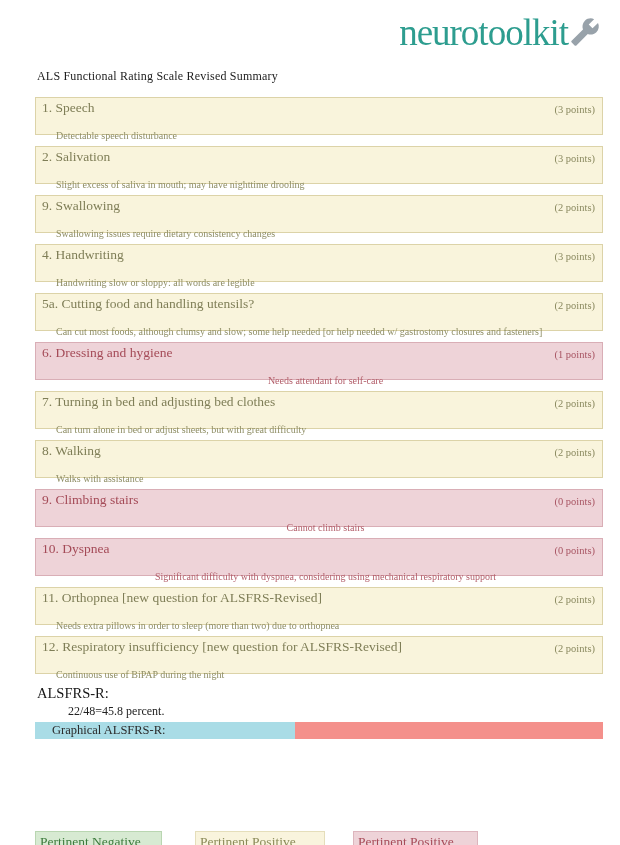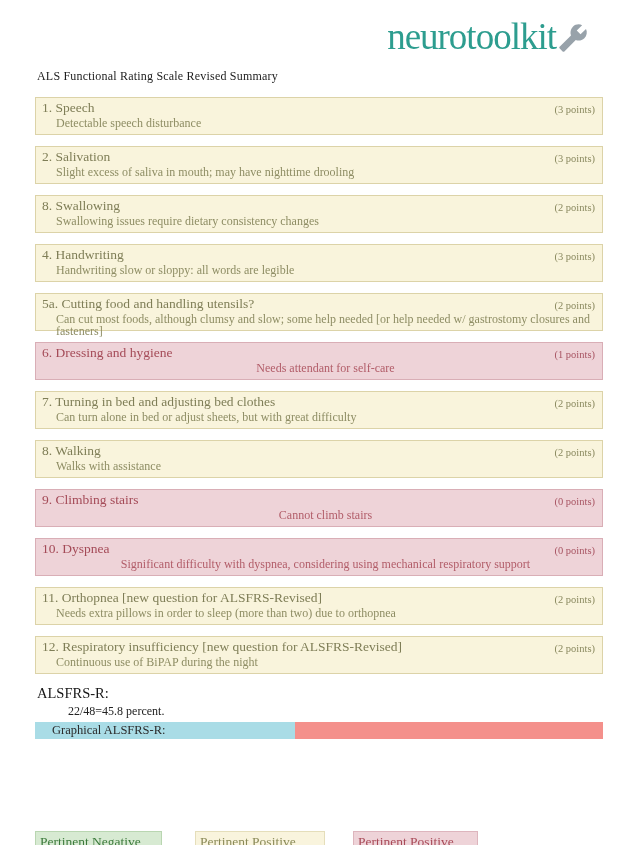--- a/index.html
+++ b/index.html
@@ -1,36 +1,36 @@
 <!DOCTYPE html>
 <html><head>
 <meta charset="utf-8">
 <style>
   html,body{margin:0;padding:0;background:#ffffff;}
   .page{
     position:relative;width:620px;height:845px;overflow:hidden;
     font-family:"Liberation Serif","DejaVu Serif",serif;background:#fff;
   }
   
-  .logo{display:flex;justify-content:flex-end;align-items:flex-end;padding:9px 32px 0 0;height:48px;}
+  .logo{display:flex;justify-content:flex-end;align-items:center;padding:9px 20px 0 0;height:48px;}
   .logo-text{font-size:37px;line-height:1.05;color:#2d9d8f;letter-spacing:-1px;}
   .wrench{margin-left:2px;margin-top:1px;}
   .wrench svg{width:30px;height:30px;transform:scaleX(-1);}
   
   .page-title{font-size:12px;font-weight:400;color:#1c1c1c;margin:12px 0 13px 37px;letter-spacing:.2px;}
   
   .items{margin:0 17px 0 35px;}
   .item{
     background:#f9f4dc;border:1px solid #dcd3a8;
     padding:2px 7px 3px 6px;margin-bottom:11px;height:31px;box-sizing:content-box;
   }
   .item-head{display:flex;justify-content:space-between;align-items:center;}
   .item-title{font-size:13.5px;color:#7f7e57;line-height:16px;}
   .item-points{font-size:10.5px;color:#8a895f;margin-top:3px;white-space:nowrap;}
-  .item-desc{font-size:12px;color:#8e8d64;margin-left:14px;margin-top:1px;line-height:12px;}
+  .item-desc{font-size:10px;color:#8e8d64;margin-left:14px;margin-top:14px;line-height:12px;}
   .item[data-status="pink"]{background:#eed3d8;border-color:#d9aeb6;}
   .item[data-status="pink"] .item-title{color:#a44a57;}
   .item[data-status="pink"] .item-points{color:#a85563;}
   .item[data-status="pink"] .item-desc{color:#b25d69;text-align:center;}
   
   .score-title{font-size:14.5px;color:#161616;margin:6px 0 0 37px;}
   .score-value{font-size:12px;color:#222;margin:2px 0 0 68px;}
   .bar{margin:3px 0 0 35px;width:568px;height:17px;background:#f4908b;}
   .bar-fill{height:100%;background:#a9dce6;display:flex;align-items:center;overflow:visible;}
   .bar-label{font-size:12.5px;color:#2b2b2b;padding-left:17px;white-space:nowrap;}
@@ -73,21 +73,21 @@
     <div class="item" data-status="cream">
       <div class="item-head">
         <span class="item-title">2. Salivation</span>
         <span class="item-points">(3 points)</span>
       </div>
       <div class="item-desc">Slight excess of saliva in mouth; may have nighttime drooling</div>
     </div>
 
     <div class="item" data-status="cream">
       <div class="item-head">
-        <span class="item-title">8. Swallowing</span>
+        <span class="item-title">9. Swallowing</span>
         <span class="item-points">(2 points)</span>
       </div>
       <div class="item-desc">Swallowing issues require dietary consistency changes</div>
     </div>
 
     <div class="item" data-status="cream">
       <div class="item-head">
         <span class="item-title">4. Handwriting</span>
         <span class="item-points">(3 points)</span>
       </div>

